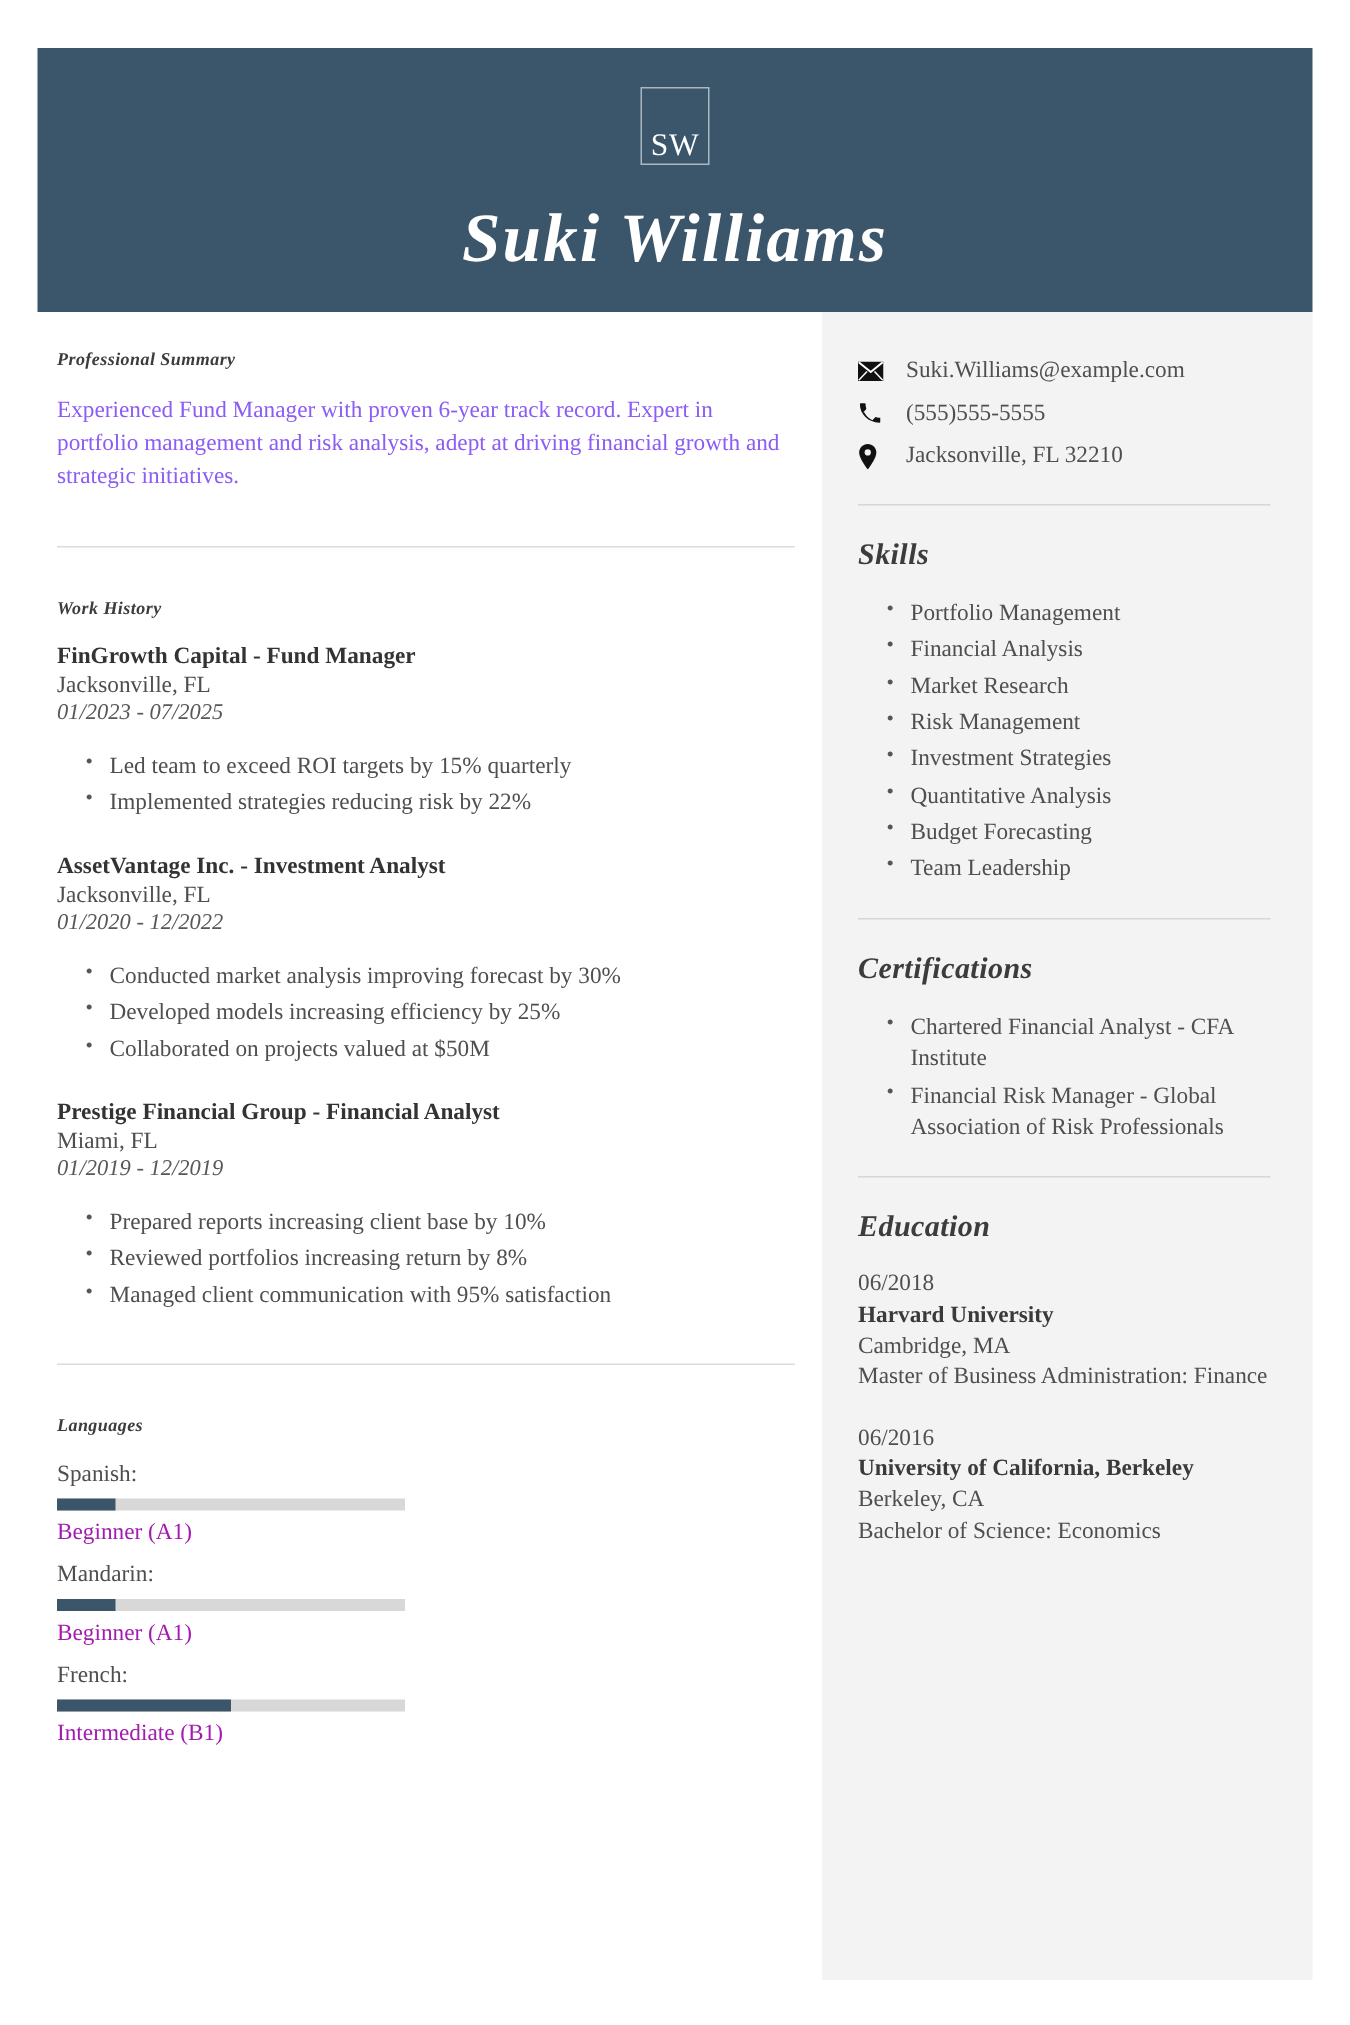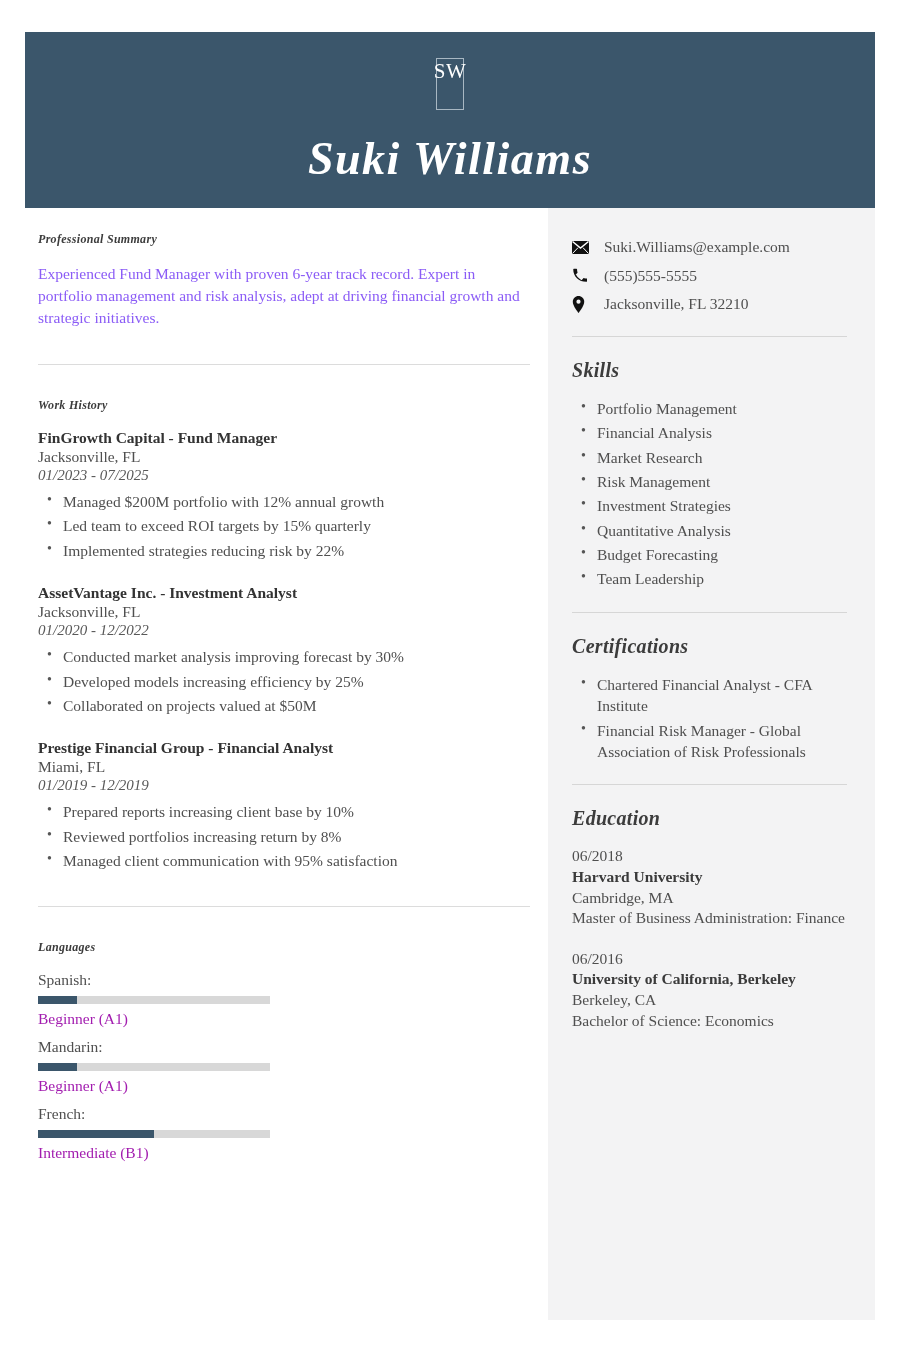--- a/index.html
+++ b/index.html
@@ -33,25 +33,25 @@
     height: 176px;
     background: #3b566b;
     display: flex;
     flex-direction: column;
     align-items: center;
     justify-content: flex-start;
     box-sizing: border-box;
     padding-top: 26px;
   }
   .monogram {
-    width: 28px;
+    width: 46px;
     height: 52px;
     border: 1px solid #a8b7c2;
     display: flex;
-    align-items: flex-start;
+    align-items: flex-end;
     justify-content: center;
     box-sizing: border-box;
   }
   .monogram-text {
     color: #ffffff;
     font-size: 21px;
     letter-spacing: 0.5px;
     font-family: "Liberation Serif", serif;
   }
   .full-name {
@@ -106,21 +106,21 @@
     font-size: 20px;
     font-weight: bold;
     font-style: italic;
     color: #3c3c3c;
     letter-spacing: 0.3px;
     margin: 0 0 16px 0;
     font-family: "Liberation Serif", "DejaVu Serif", serif;
   }
 
   ul.bullets {
-    margin: 6px;
+    margin: 16px;
     padding: 0 0 0 19px;
     list-style: none;
   }
   ul.bullets li {
     position: relative;
     font-size: 15.5px;
     line-height: 1.38;
     color: #4f4f4f;
     margin-bottom: 3px;
   }
@@ -321,21 +321,20 @@
     <div class="main-divider"></div>
 
     <div>
       <div class="main-heading">Work History</div>
       <div id="jobs-list">
           <div class="job">
             <div class="job-title">FinGrowth Capital - Fund Manager</div>
             <div class="job-loc">Jacksonville, FL</div>
             <div class="job-dates">01/2023 - 07/2025</div>
             <ul class="bullets">
-              <li>Managed $200M portfolio with 12% annual growth</li>
               <li>Led team to exceed ROI targets by 15% quarterly</li>
               <li>Implemented strategies reducing risk by 22%</li>
             </ul>
           </div>
           <div class="job">
             <div class="job-title">AssetVantage Inc. - Investment Analyst</div>
             <div class="job-loc">Jacksonville, FL</div>
             <div class="job-dates">01/2020 - 12/2022</div>
             <ul class="bullets">
               <li>Conducted market analysis improving forecast by 30%</li>

